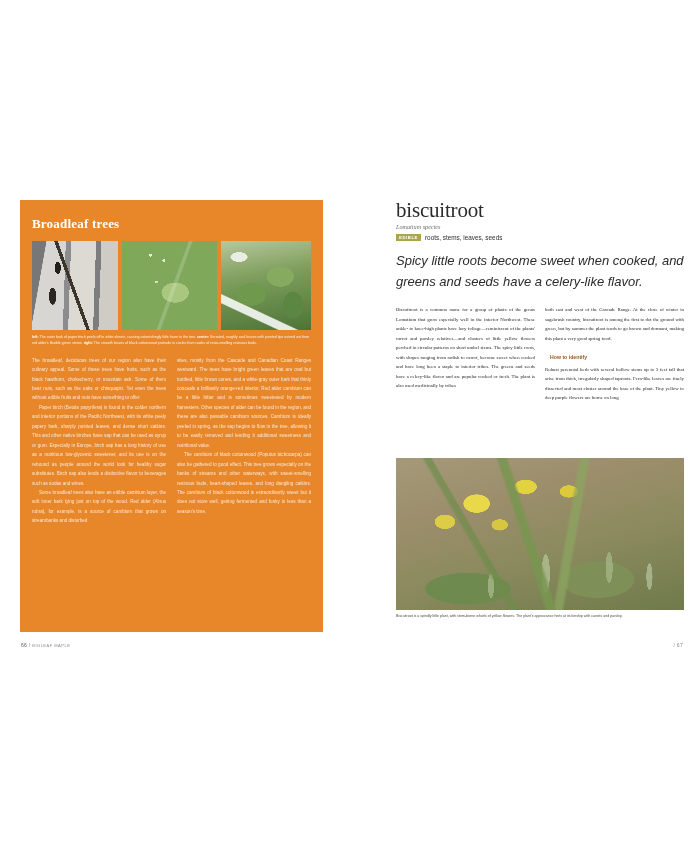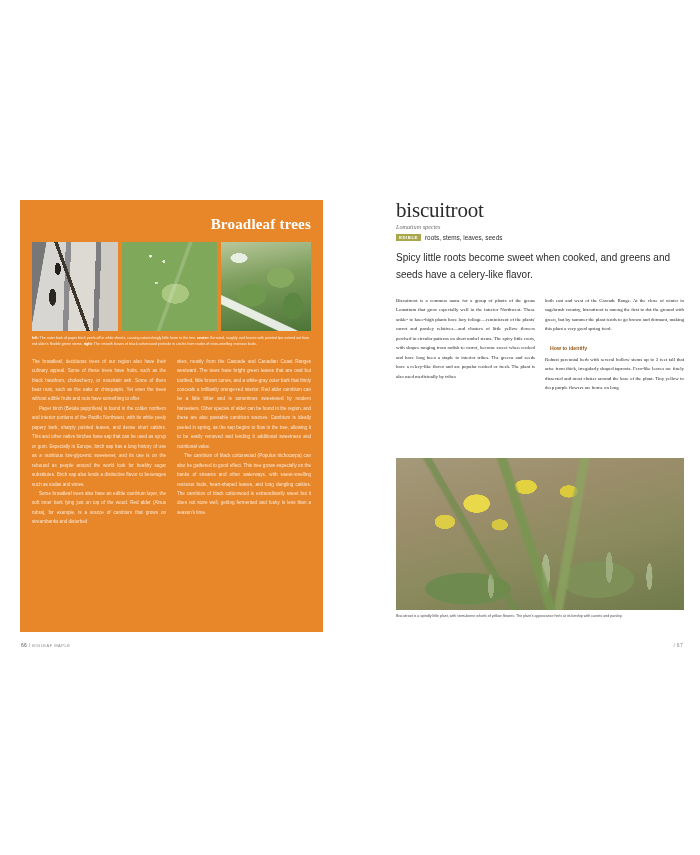--- a/index.html
+++ b/index.html
@@ -33,23 +33,23 @@
     position: absolute;
     left: 0;
     top: 0;
     width: 303px;
     height: 432px;
     background: #e8862a;
     box-sizing: border-box;
     padding: 10px 12px 8px 12px;
   }
   .panel-title {
-    text-align: right;
+    text-align: left;
     color: #ffffff;
-    font-size: 15px;
+    font-size: 13px;
     font-weight: bold;
     letter-spacing: 0.2px;
     margin: 6px 0 9px 0;
     font-family: "Liberation Serif", serif;
   }
   .photo-row {
     display: flex;
     gap: 4px;
     height: 89px;
   }
@@ -188,25 +188,26 @@
     font-weight: bold;
     letter-spacing: .6px;
     padding: 1.6px 3px;
     line-height: 1;
   }
   .parts {
     font-size: 6.4px;
     color: #2f2f2f;
   }
   .deck {
-    font-size: 10px;
+    font-size: 13px;
     line-height: 1.62;
     color: #2b2b2b;
     margin: 0 0 11px 0;
     padding-bottom: 2px;
+    font-style: italic;
   }
   .rcols {
     display: flex;
     gap: 10px;
   }
   .rcol {
     flex: 1;
     font-family: "Liberation Serif", serif;
     font-size: 4.85px;
     line-height: 1.96;

